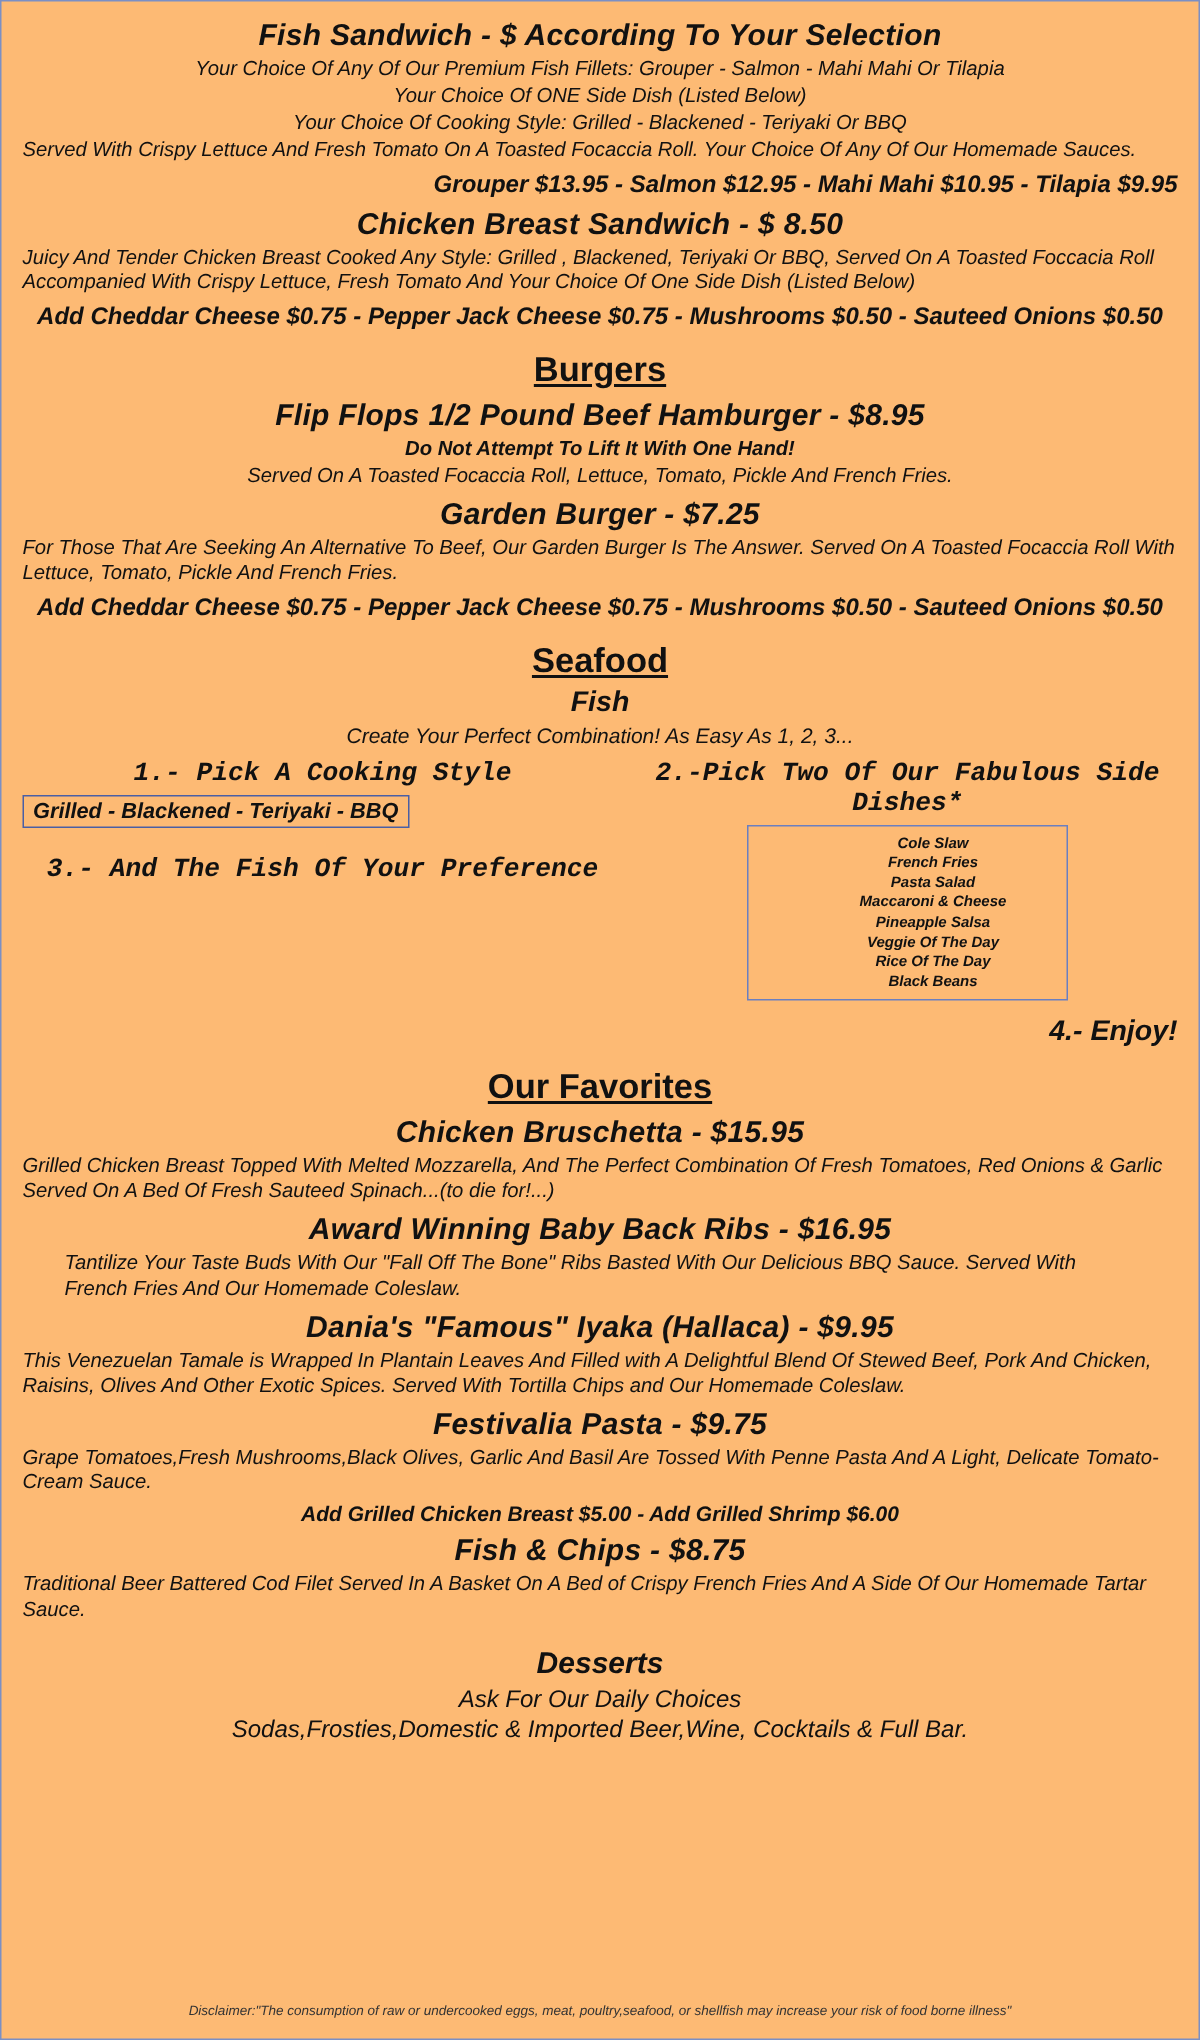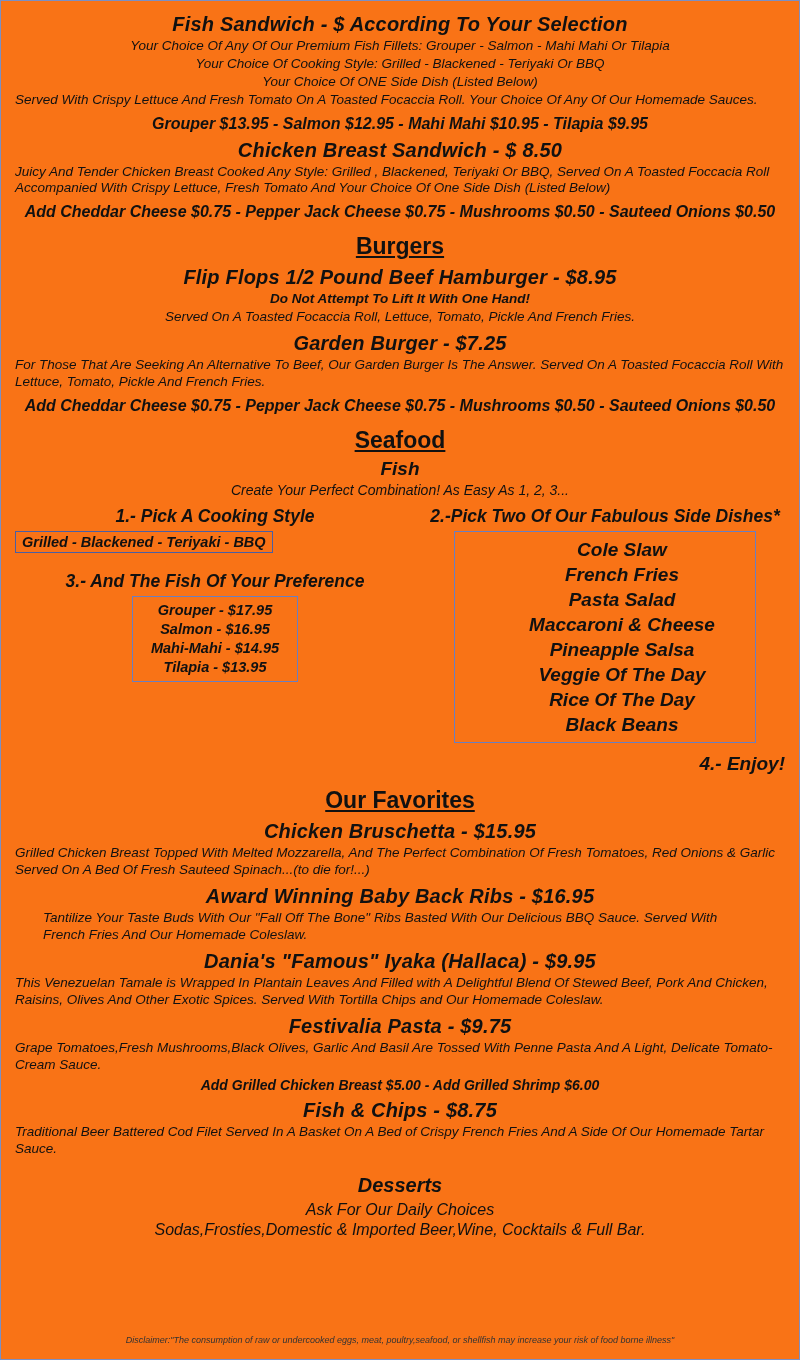--- a/index.html
+++ b/index.html
@@ -12,21 +12,21 @@
     height: 1360px;
     font-family: "Liberation Sans", sans-serif;
     color: #111111;
     overflow: hidden;
   }
   .menu-page {
     position: relative;
     width: 800px;
     height: 1360px;
     box-sizing: border-box;
-    background: #f97316;
+    background: #fdba74;
     border: 1px solid #7b8fc4;
     padding: 6px 14px 0 14px;
   }
   .center { text-align: center; }
 
   .item-title {
     font-style: italic;
     font-weight: bold;
     font-size: 20px;
     text-align: center;
@@ -40,21 +40,21 @@
     text-align: center;
     margin: 0 0 1px 0;
   }
   .desc.just {
     text-align: left;
   }
   .prices {
     font-style: italic;
     font-weight: bold;
     font-size: 16px;
-    text-align: center;
+    text-align: right;
     margin: 6px 0 2px 0;
   }
   .addons {
     font-style: italic;
     font-weight: bold;
     font-size: 16px;
     text-align: center;
     margin: 6px 0 4px 0;
   }
   .section-head {
@@ -81,20 +81,21 @@
     display: flex;
     justify-content: space-between;
     align-items: flex-start;
     margin-top: 2px;
   }
   .step-label {
     font-weight: bold;
     font-style: italic;
     font-size: 17.5px;
     margin: 0 0 4px 0;
+    font-family: Liberation Mono, monospace;
   }
   .step-col-left { width: 400px; }
   .step-col-right { width: 360px; text-align: center; }
   .boxed {
     border: 1px solid #4a5fa5;
     display: inline-block;
     padding: 2px 6px;
     font-weight: bold;
     font-style: italic;
     font-size: 14.5px;
@@ -113,21 +114,21 @@
   }
   .sides-box {
     border: 1px solid #6a7fc0;
     display: inline-block;
     padding: 5px 40px;
     text-align: center;
   }
   .sides-box div {
     font-weight: bold;
     font-style: italic;
-    font-size: 19px;
+    font-size: 10px;
     line-height: 1.32;
     margin-left: 34px;
   }
   .step3-wrap { margin-top: 18px; }
   .enjoy {
     font-weight: bold;
     font-style: italic;
     font-size: 19px;
     text-align: right;
     margin: 10px 0 2px 0;
@@ -170,22 +171,22 @@
   }
 </style>
 </head>
 <body>
 
 <div class="menu-page">
 
   <div>
     <div class="item-title">Fish Sandwich  - $ According To Your Selection</div>
     <div class="desc">Your Choice Of Any Of Our Premium Fish Fillets: Grouper - Salmon - Mahi  Mahi  Or Tilapia</div>
+    <div class="desc">Your Choice Of ONE Side Dish  (Listed  Below)</div>
     <div class="desc">Your  Choice Of Cooking Style: Grilled - Blackened - Teriyaki Or BBQ</div>
-    <div class="desc">Your Choice Of ONE Side Dish  (Listed  Below)</div>
     <div class="desc just">Served With  Crispy Lettuce And Fresh Tomato  On A  Toasted Focaccia Roll. Your Choice Of Any Of Our Homemade Sauces.</div>
     <div class="prices">Grouper $13.95 - Salmon $12.95 - Mahi Mahi $10.95 - Tilapia $9.95</div>
   </div>
 
   <div>
     <div class="item-title">Chicken Breast Sandwich - $ 8.50</div>
     <div class="desc just">Juicy And Tender Chicken Breast Cooked  Any Style: Grilled , Blackened, Teriyaki Or BBQ, Served On A Toasted Foccacia Roll Accompanied With Crispy Lettuce, Fresh Tomato And  Your Choice Of One Side Dish (Listed Below)</div>
     <div class="addons">Add Cheddar Cheese $0.75 - Pepper Jack Cheese $0.75 - Mushrooms $0.50 - Sauteed Onions  $0.50</div>
   </div>
 
@@ -204,26 +205,20 @@
   <div class="section-head">Seafood</div>
   <div class="sub-head">Fish</div>
   <div class="combo-line">Create Your Perfect Combination!   As Easy As  1, 2, 3...</div>
 
   <div class="steps-row">
     <div class="step-col-left">
       <div class="step-label center">1.- Pick A Cooking Style</div>
       <div class="boxed">Grilled - Blackened - Teriyaki -  BBQ</div>
       <div class="step3-wrap center">
         <div class="step-label">3.- And The Fish Of Your Preference</div>
-        <div class="box-list">
-          <div>Grouper - $17.95</div>
-          <div>Salmon - $16.95</div>
-          <div>Mahi-Mahi - $14.95</div>
-          <div>Tilapia - $13.95</div>
-        </div>
       </div>
     </div>
     <div class="step-col-right">
       <div class="step-label">2.-Pick Two Of Our Fabulous Side Dishes*</div>
       <div class="sides-box">
         <div>Cole Slaw</div>
         <div>French Fries</div>
         <div>Pasta Salad</div>
         <div>Maccaroni &amp; Cheese</div>
         <div>Pineapple Salsa</div>

